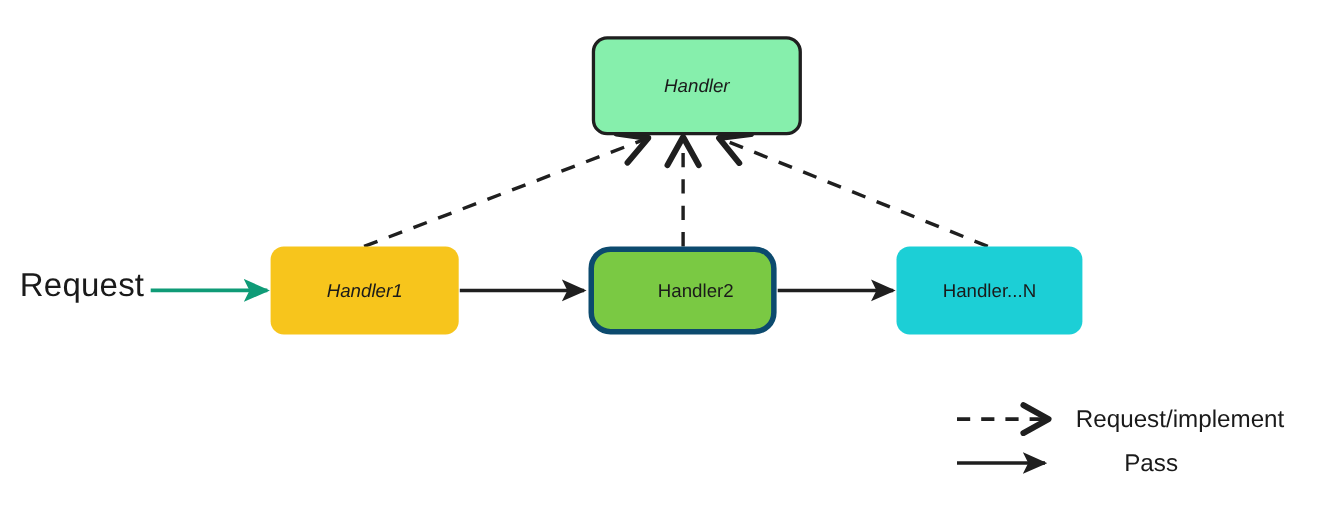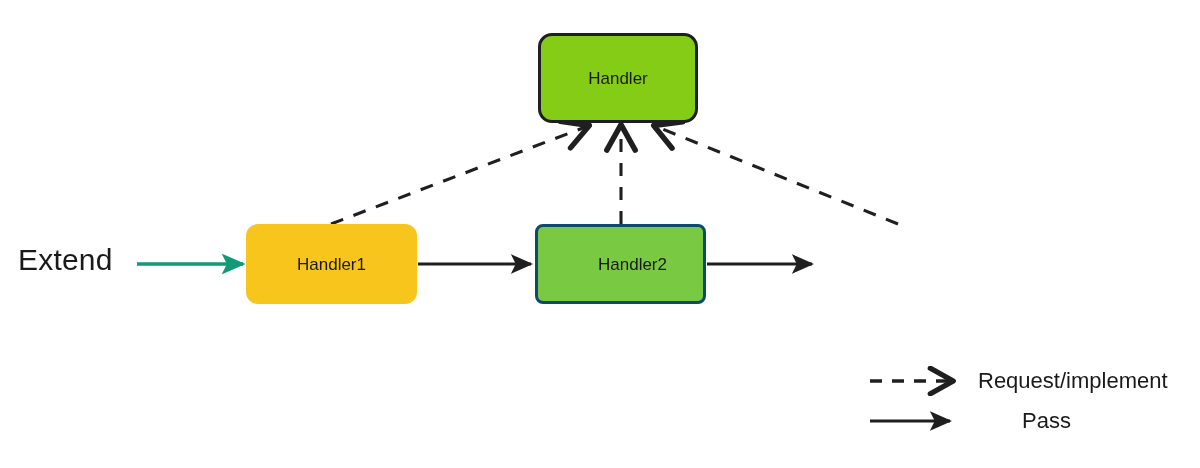--- a/index.html
+++ b/index.html
@@ -33,47 +33,49 @@
     color: #1a1a1a;
   }
   .node-label {
     font-family: "Liberation Sans", sans-serif;
     white-space: nowrap;
     line-height: 1;
   }
   #node-handler {
     left: 538px;
     top: 33px;
-    width: 160px;
+    width: 191px;
     height: 90px;
-    background: #84cc16;
+    background: #86efac;
     border: 3px solid #1f1f1f;
     border-radius: 14px;
+    font-style: italic;
   }
   #node-handler .node-label { font-size: 17px; }
 
   #node-handler1 {
     left: 246px;
     top: 224px;
     width: 171px;
     height: 80px;
     background: #f7c51c;
     border: none;
     border-radius: 12px;
+    font-style: italic;
   }
   #node-handler1 .node-label { font-size: 17px; }
 
   #node-handler2 {
     left: 535px;
     top: 224px;
     width: 171px;
     height: 80px;
     background: #7ac943;
-    border: 3px solid #0c4a6e;
-    border-radius: 8px;
+    border: 5px solid #0c4a6e;
+    border-radius: 20px;
     box-sizing: border-box;
     padding-left: 24px;
   }
   #node-handler2 .node-label { font-size: 17px; }
 
   #node-handlerN {
     left: 815px;
     top: 224px;
     width: 169px;
     height: 80px;
@@ -167,20 +169,23 @@
   </div>
 
   <div class="node-box" id="node-handler1">
     <span class="node-label">Handler1</span>
   </div>
 
   <div class="node-box" id="node-handler2">
     <span class="node-label">Handler2</span>
   </div>
 
+  <div class="node-box" id="node-handlerN">
+    <span class="node-label">Handler...N</span>
+  </div>
 
-  <div id="request-label">Extend</div>
+  <div id="request-label">Request</div>
 
   <div class="legend-label" id="legend-extend-label">Request/implement</div>
 
   <div class="legend-label" id="legend-pass-label">Pass</div>
 
 </div>
 
 </body></html>

